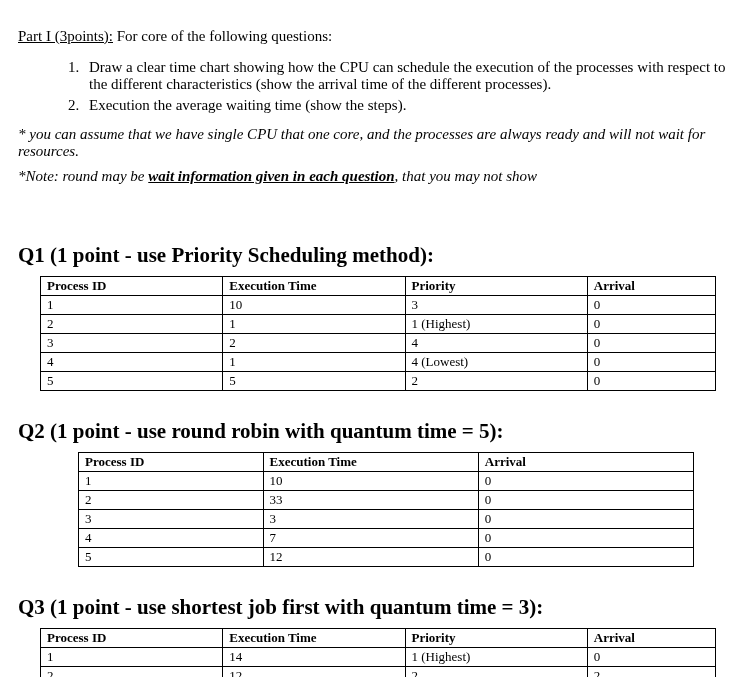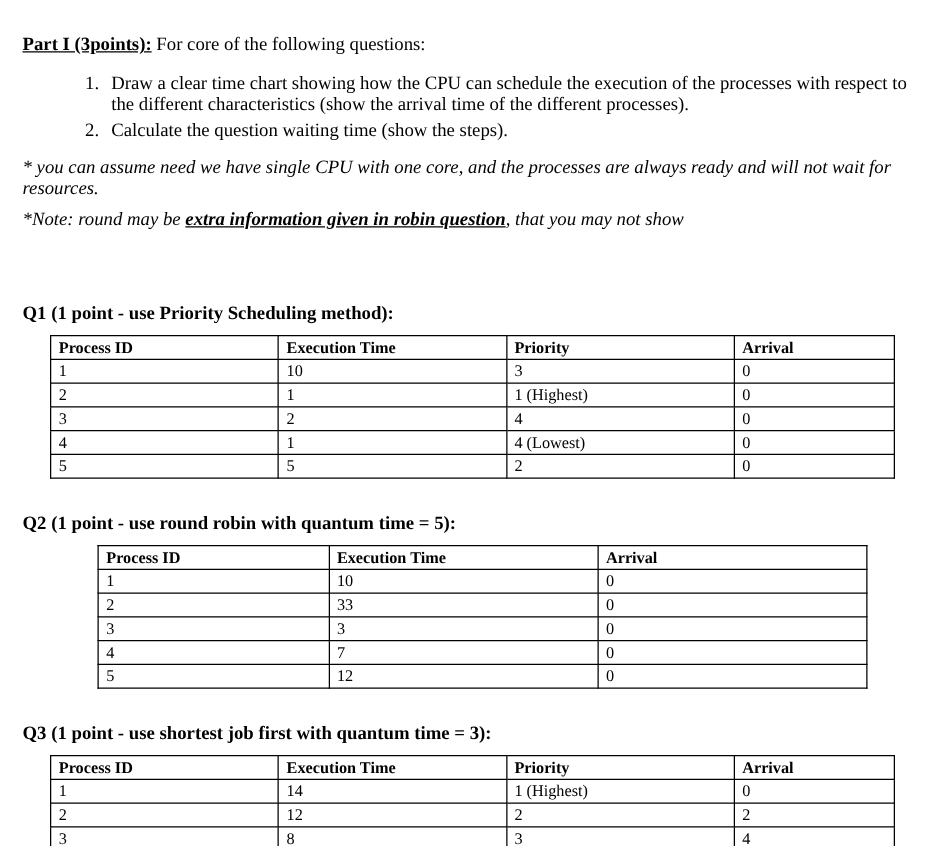--- a/index.html
+++ b/index.html
@@ -5,21 +5,21 @@
     body {
       font-family: 'Times New Roman', Times, serif;
       font-size: 15px;
       color: #000;
       padding: 28px 18px;
       max-width: 752px;
       margin: 0;
       background: #fff;
     }
     .part-title {
-      font-weight: bold;
+      font-weight: normal;
       text-decoration: underline;
       display: inline;
     }
     .part-line {
       margin-bottom: 14px;
     }
     ol {
       padding-left: 24px;
       margin: 0 0 12px 0;
     }
@@ -37,21 +37,21 @@
     }
     .emph {
       font-weight: bold;
       font-style: italic;
       text-decoration: underline;
     }
     .q-heading {
       font-weight: bold;
       margin-top: 28px;
       margin-bottom: 8px;
-      font-size: 15px;
+      font-size: 21px;
     }
     table {
       border-collapse: collapse;
       margin-left: 22px;
       margin-bottom: 6px;
       width: calc(100% - 40px);
       font-size: 13px;
     }
     table.q2 {
       margin-left: 60px;
@@ -75,27 +75,27 @@
 </head>
 <body>
 
 <div class="part-line">
   <span class="part-title">Part I (3points):</span>
   <span>For core of the following questions:</span>
 </div>
 
 <ol>
   <li>Draw a clear time chart showing how the CPU can schedule the execution of the processes with respect to the different characteristics (show the arrival time of the different processes).</li>
-  <li>Calculate the question waiting time (show the steps).</li>
+  <li>Execution the average waiting time (show the steps).</li>
 </ol>
 
-<div class="italic note">* you can assume need we have single CPU with one core, and the processes are always ready and will not wait for resources.</div>
+<div class="italic note">* you can assume that we have single CPU that one core, and the processes are always ready and will not wait for resources.</div>
 
 <div class="italic note">
-  <span>*Note: round may be </span><span class="emph">extra information given in robin question</span><span>, that you may not show</span>
+  <span>*Note: round may be </span><span class="emph">wait information given in each question</span><span>, that you may not show</span>
 </div>
 
 <div class="spacer"></div>
 
 <div class="q-heading">Q1 (1 point - use Priority Scheduling method):</div>
 <table>
   <colgroup>
       <col style="width:27%">
       <col style="width:27%">
       <col style="width:27%">

